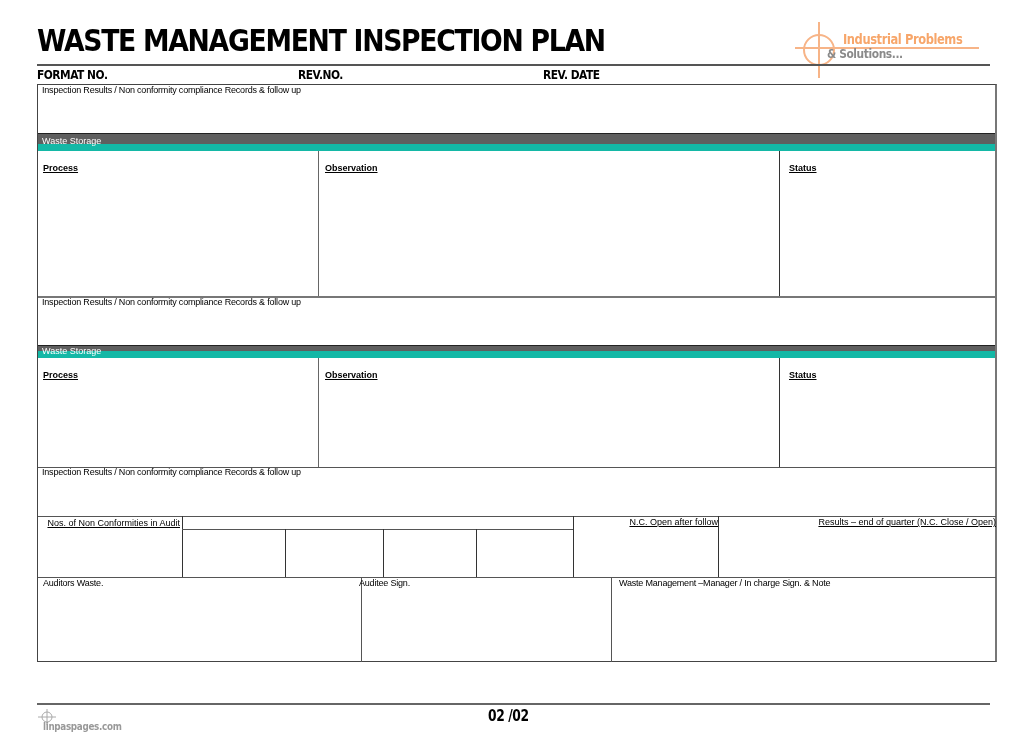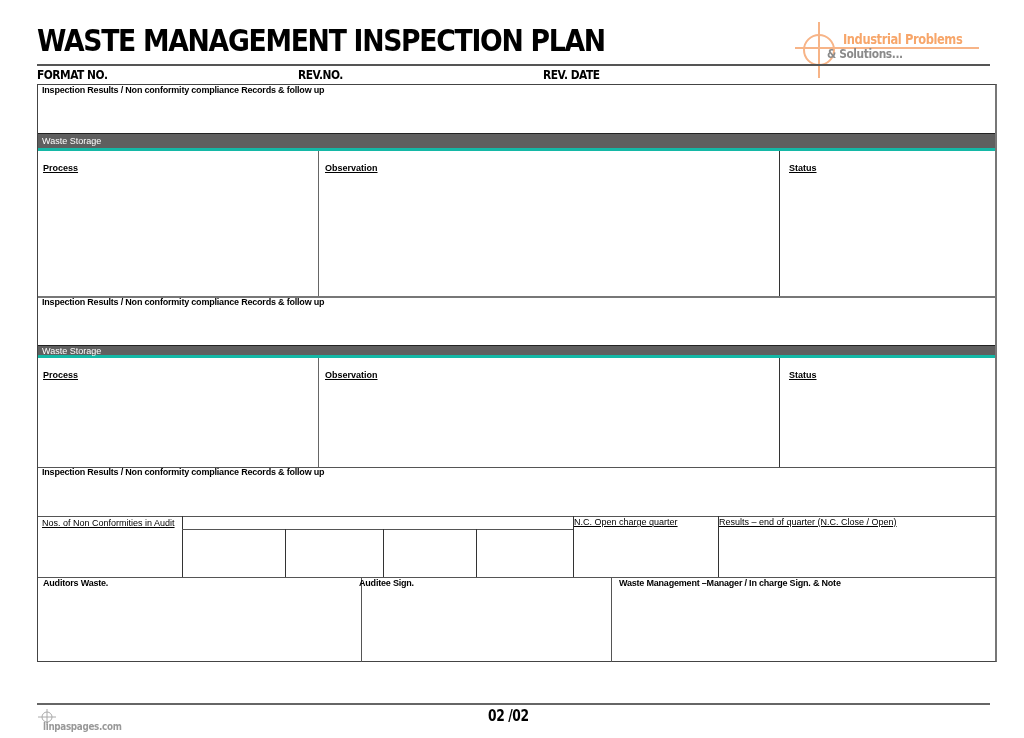--- a/index.html
+++ b/index.html
@@ -26,25 +26,25 @@
   .logo .l1 { position: absolute; left: 48px; top: 9px; color: #f7a66a; font-family: "DejaVu Sans", sans-serif;
     font-weight: bold; font-size: 14px; letter-spacing: -0.5px; transform: scaleX(0.82); transform-origin: left top; white-space: nowrap; }
   .logo .l2 { position: absolute; left: 32px; top: 24px; color: #8a8a8a; font-family: "DejaVu Sans", sans-serif;
     font-weight: bold; font-size: 13px; letter-spacing: -0.5px; transform: scaleX(0.82); transform-origin: left top; white-space: nowrap; }
   .logo svg { position: absolute; left: 0; top: 0; }
 
   .form { left: 37px; top: 84px; width: 960px; height: 578px; border: 1px solid #444; border-right: 2px solid #777; }
   .hline { position: absolute; background: #555; height: 1px; }
   .vline { position: absolute; background: #333; width: 1px; }
 
-  .sec-text { position: absolute; font-size: 9px; font-weight: bold; white-space: nowrap; letter-spacing: -0.2px; }
-  .bar { position: absolute; left: 0; width: 100%; background: #5f5f5f; border-top: 1px solid #222; border-bottom: 3px solid #14b8a6; }
+  .sec-text { position: absolute; font-size: 9px; font-weight: normal; white-space: nowrap; letter-spacing: -0.2px; }
+  .bar { position: absolute; left: 0; width: 100%; background: #5f5f5f; border-top: 1px solid #222; border-bottom: 7px solid #14b8a6; }
   .bar span { color: #fff; font-size: 9px; padding-left: 4px; line-height: 15px; white-space: nowrap; display: block; }
   .col-head { position: absolute; font-size: 9px; font-weight: bold; text-decoration: underline; white-space: nowrap; }
-  .nc-head { position: absolute; font-size: 9px; text-decoration: underline; text-align: left; line-height: 11px; }
+  .nc-head { position: absolute; font-size: 9px; text-decoration: underline; text-align: right; line-height: 11px; }
   .nc-head.plain { text-decoration: none; }
 
   .footer-rule { left: 37px; top: 703px; width: 953px; height: 2px; background: #666; }
   .page-num { left: 488px; top: 707px; font-family: "DejaVu Sans", sans-serif; font-weight: bold;
     font-size: 15px; transform: scaleX(0.82); transform-origin: left top; white-space: nowrap; letter-spacing: -0.5px; }
   .footer-logo { left: 38px; top: 709px; width: 110px; height: 26px; }
   .footer-logo span { position: absolute; left: 5px; top: 11px; color: #999; font-family: "DejaVu Sans", sans-serif;
     font-weight: bold; font-size: 11px; transform: scaleX(0.8); transform-origin: left top; white-space: nowrap; letter-spacing: -0.4px; }
 </style>
 </head>
@@ -108,21 +108,21 @@
   <div style="position:absolute;left:0;top:393px;width:958px;height:37px;"></div>
   <div class="hline" style="left:0;top:431px;width:958px;"></div>
 
   <div class="nc-head" style="left:4px;top:433px;width:138px;">Nos. of Non Conformities in Audit</div>
   <div class="vline" style="left:144px;top:431px;height:62px;"></div>
   <div class="hline" style="left:144px;top:444px;width:391px;"></div>
   <div class="vline" style="left:247px;top:444px;height:49px;"></div>
   <div class="vline" style="left:345px;top:444px;height:49px;"></div>
   <div class="vline" style="left:438px;top:444px;height:49px;"></div>
   <div class="vline" style="left:535px;top:431px;height:62px;"></div>
-  <div class="nc-head" style="left:536px;top:432px;width:144px;">N.C. Open charge quarter</div>
+  <div class="nc-head" style="left:536px;top:432px;width:144px;">N.C. Open after follow</div>
   <div class="vline" style="left:680px;top:431px;height:62px;"></div>
   <div class="nc-head" style="left:681px;top:432px;width:277px;">Results – end of quarter (N.C. Close / Open)</div>
 
   <div style="position:absolute;left:0;top:447px;width:144px;height:45px;"></div>
   <div style="position:absolute;left:145px;top:445px;width:102px;height:47px;"></div>
   <div style="position:absolute;left:248px;top:445px;width:97px;height:47px;"></div>
   <div style="position:absolute;left:346px;top:445px;width:92px;height:47px;"></div>
   <div style="position:absolute;left:439px;top:445px;width:96px;height:47px;"></div>
   <div style="position:absolute;left:536px;top:445px;width:144px;height:47px;"></div>
   <div style="position:absolute;left:681px;top:445px;width:277px;height:47px;"></div>

